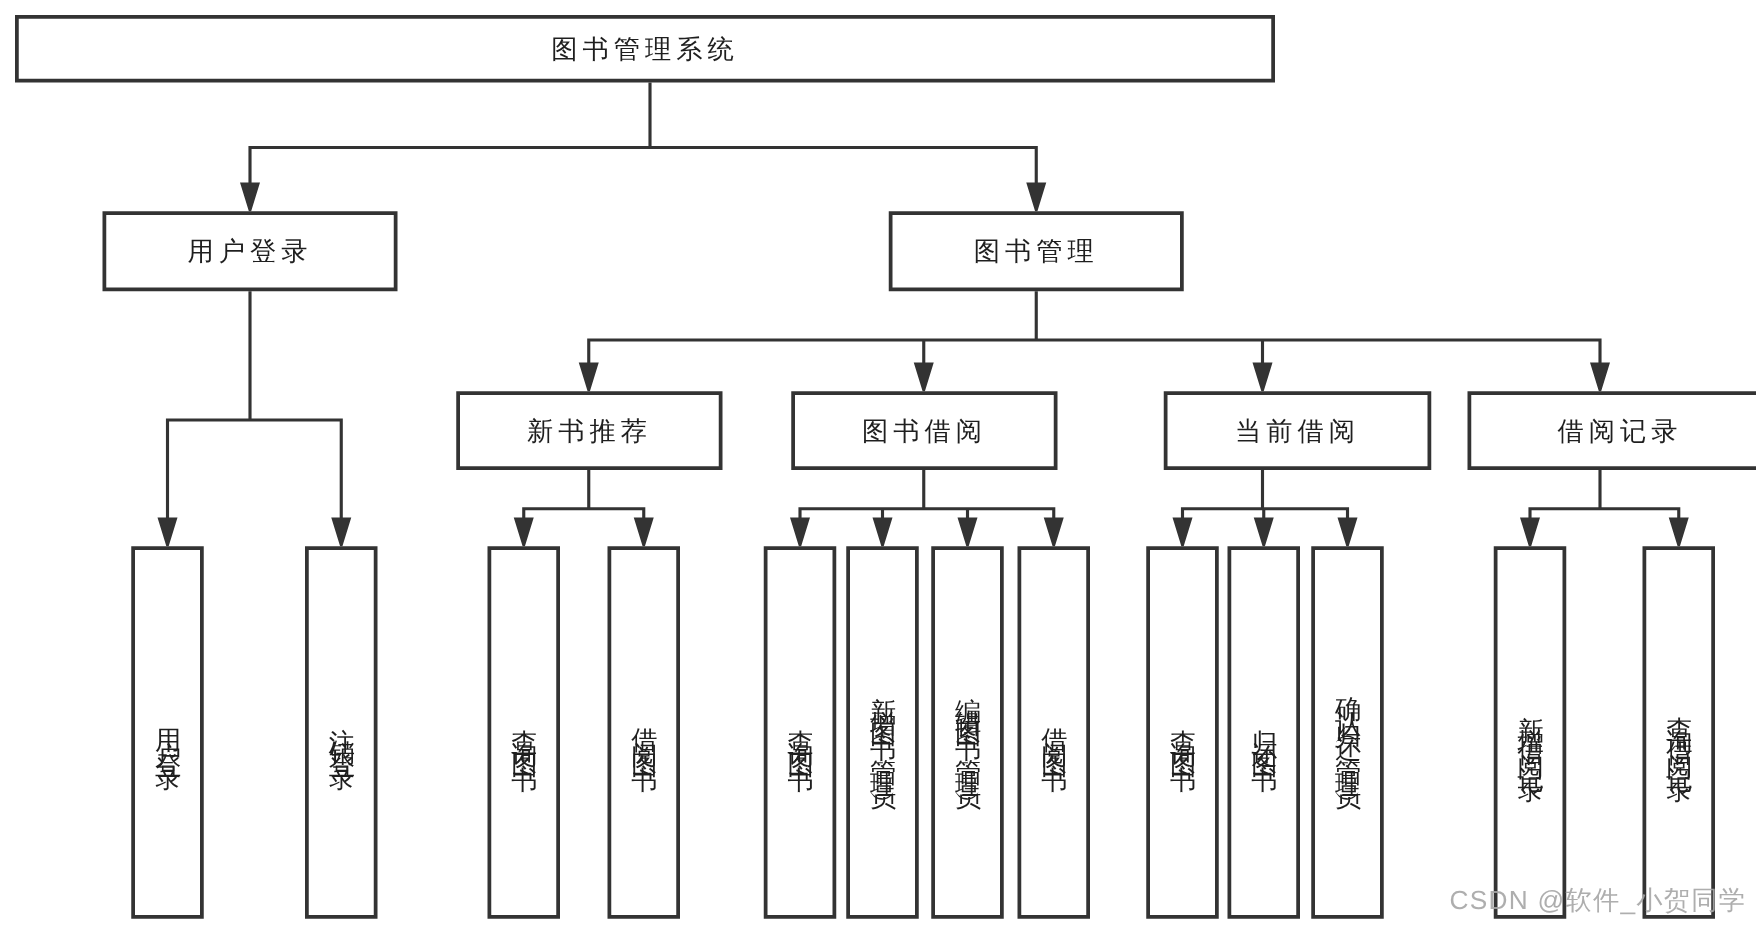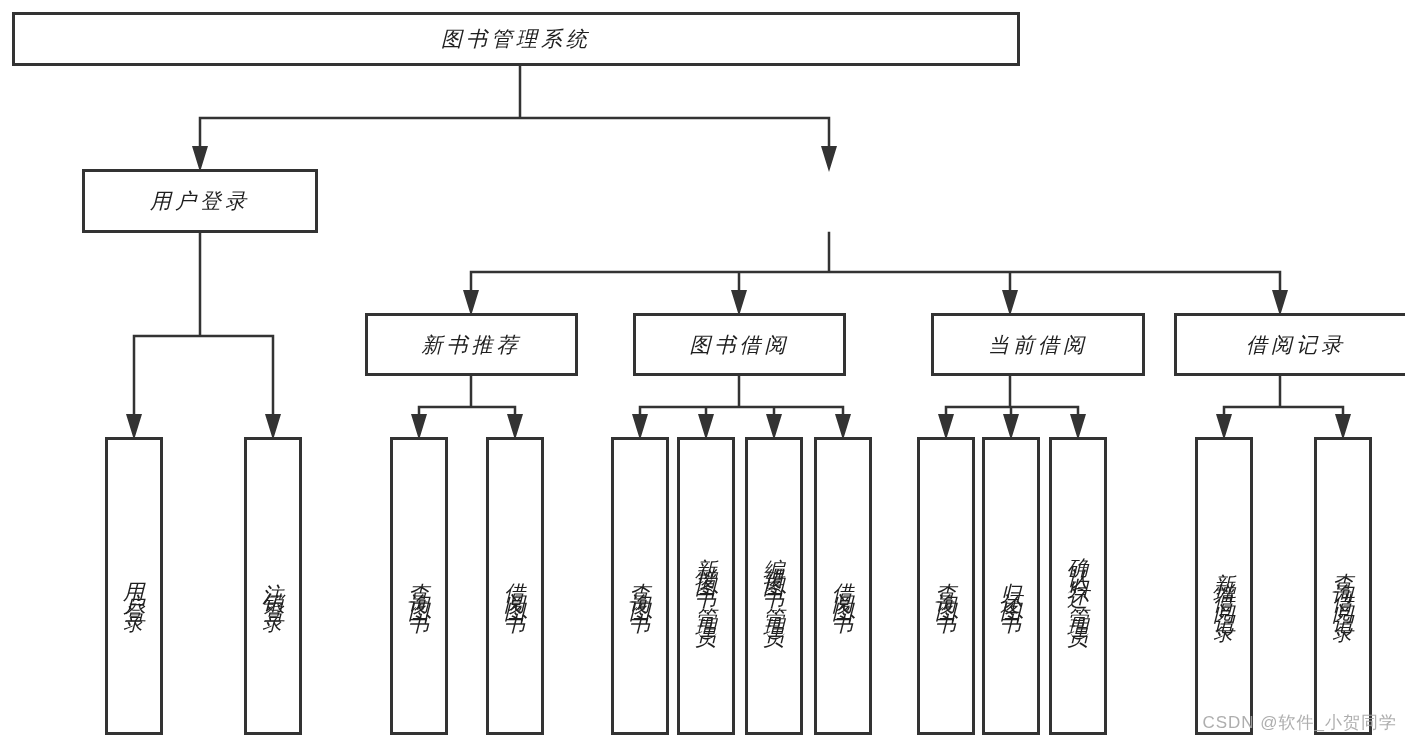--- a/index.html
+++ b/index.html
@@ -12,40 +12,39 @@
   }
   #connectors{position:absolute;left:0;top:0;z-index:1;}
   .box{
     position:absolute;
     background:#ffffff;
     border:3px solid #333333;
     box-sizing:border-box;
     display:flex;align-items:center;justify-content:center;
     z-index:2;
     color:#1f1f1f;
-    font-style:italic;
   }
   .hbox span{
     font-size:21px;
     letter-spacing:4px;
     white-space:nowrap;
     color:#1f1f1f;
   }
   .vbox span{
     writing-mode:vertical-rl;
     font-size:21px;
     letter-spacing:10px;
     line-height:1;
     color:#1f1f1f;
   }
   #watermark{
     position:absolute;
     right:8px;bottom:13px;
     z-index:3;
-    font-size:17px;
+    font-size:21px;
     letter-spacing:1px;
     color:rgba(165,165,165,0.9);
     white-space:nowrap;
   }
 </style>
 </head>
 <body>
 
 <div id="canvas">
 
@@ -104,20 +103,23 @@
              M1335,414 L1351,414 L1343,440 Z"></path>
   </svg>
 
   <div class="box hbox" style="left:12px;top:12px;width:1008px;height:54px">
     <span>图书管理系统</span>
   </div>
 
   <div class="box hbox" style="left:82px;top:169px;width:236px;height:64px">
     <span>用户登录</span>
   </div>
+  <div class="box hbox" style="left:711px;top:169px;width:236px;height:64px">
+    <span>图书管理</span>
+  </div>
 
   <div class="box hbox" style="left:365px;top:313px;width:213px;height:63px">
     <span>新书推荐</span>
   </div>
   <div class="box hbox" style="left:633px;top:313px;width:213px;height:63px">
     <span>图书借阅</span>
   </div>
   <div class="box hbox" style="left:931px;top:313px;width:214px;height:63px">
     <span>当前借阅</span>
   </div>

